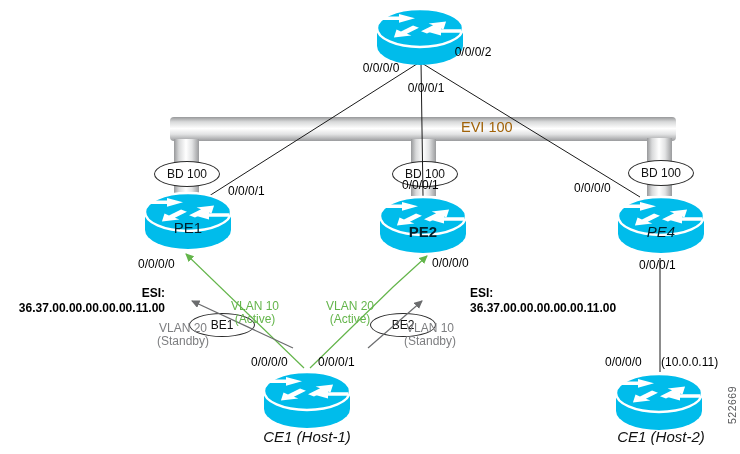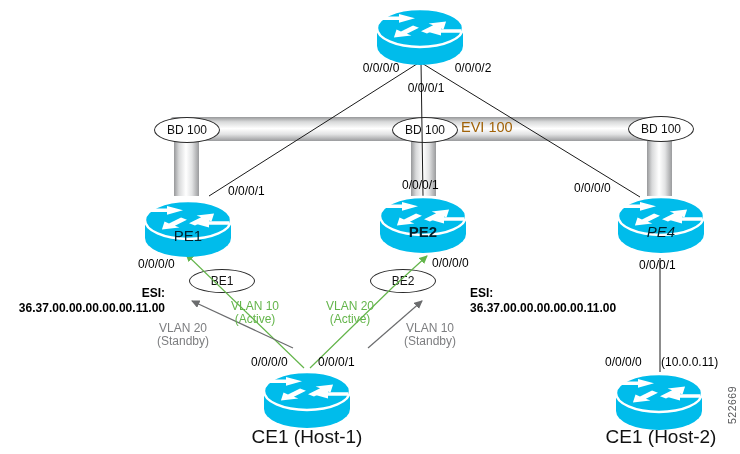--- a/index.html
+++ b/index.html
@@ -7,35 +7,35 @@
     position:relative;width:740px;height:454px;background:#fff;
     font-family:"Liberation Sans",sans-serif;overflow:hidden;
   }
   
   .tube{position:absolute;z-index:1;}
   .tube.h{background:linear-gradient(to bottom,#97989a 0%,#d8d9da 20%,#ffffff 48%,#e2e3e4 72%,#9a9b9d 100%);border-radius:4px;}
   .tube.v{background:linear-gradient(to right,#97989a 0%,#d8d9da 20%,#ffffff 48%,#e2e3e4 72%,#9a9b9d 100%);}
   
   .oval{
     position:absolute;z-index:2;background:#fff;border:1px solid #2b2b2b;border-radius:50%;
-    display:flex;align-items:center;justify-content:center;font-size:12px;color:#111;
+    display:flex;align-items:center;justify-content:center;font-size:12px;color:#111;margin-top:44px;
   }
   #connectors{position:absolute;left:0;top:0;z-index:3;}
   
   .router{position:absolute;width:92px;height:66px;z-index:4;}
   .router svg{position:absolute;left:0;top:0;width:92px;height:66px;}
   .router .rlabel{position:absolute;left:0;right:0;top:31px;text-align:center;font-size:15px;color:#00222e;z-index:2;}
   
   .lbl{position:absolute;z-index:5;font-size:12px;color:#000000;white-space:nowrap;line-height:13px;}
   .center{text-align:center;}
   .rt{text-align:right;}
   .bold{font-weight:bold;line-height:15px;margin-left:8px;}
   .green{color:#64b54b;}
   .gray{color:#7d7e80;}
-  .caption{font-size:19px;color:#111;}
+  .caption{font-size:15px;color:#111;font-style:italic;}
   .evi{font-size:14.5px;color:#a16207;}
   .figid{
     position:absolute;left:702px;top:399px;width:60px;height:12px;z-index:5;
     transform:rotate(-90deg);transform-origin:center;text-align:center;
     font-size:10.5px;color:#58595b;letter-spacing:.5px;
   }
 </style>
 </head>
 <body>
 
@@ -102,21 +102,21 @@
     <polyline points="310,368 393,287 427,256" fill="none" stroke="#64B54B" stroke-width="1.2" marker-end="url(#ah-green)"></polyline>
     <line x1="293" y1="348" x2="192" y2="301" stroke="#6B6C6E" stroke-width="1.2" marker-end="url(#ah-gray)"></line>
     <line x1="368" y1="348" x2="422" y2="301" stroke="#6B6C6E" stroke-width="1.2" marker-end="url(#ah-gray)"></line>
   </svg>
 
   <div class="router" style="left:374px;top:4px;">
     <svg viewBox="0 0 92 66">
         <use href="#router-sym"></use>
       </svg>
   </div>
-  <div class="router" style="left:142px;top:196px;">
+  <div class="router" style="left:142px;top:188px;">
     <svg viewBox="0 0 92 66">
         <use href="#router-sym"></use>
       </svg>
     <span class="rlabel">PE1</span>
   </div>
   <div class="router" style="left:377px;top:192px;font-weight:bold;">
     <svg viewBox="0 0 92 66">
         <use href="#router-sym"></use>
       </svg>
     <span class="rlabel">PE2</span>
@@ -133,21 +133,21 @@
       </svg>
   </div>
   <div class="router" style="left:613px;top:369px;">
     <svg viewBox="0 0 92 66">
         <use href="#router-sym"></use>
       </svg>
   </div>
 
   <div class="lbl center" style="left:357px;top:62px;width:48px;">0/0/0/0</div>
   <div class="lbl center" style="left:402px;top:82px;width:48px;">0/0/0/1</div>
-  <div class="lbl center" style="left:449px;top:62px;width:48px;">0/0/0/2</div>
+  <div class="lbl center" style="left:449px;top:46px;width:48px;">0/0/0/2</div>
   <div class="lbl" style="left:228px;top:185px;">0/0/0/1</div>
   <div class="lbl" style="left:402px;top:179px;">0/0/0/1</div>
   <div class="lbl" style="left:574px;top:182px;">0/0/0/0</div>
   <div class="lbl" style="left:138px;top:258px;">0/0/0/0</div>
   <div class="lbl" style="left:432px;top:257px;">0/0/0/0</div>
   <div class="lbl" style="left:639px;top:259px;">0/0/0/1</div>
   <div class="lbl" style="left:251px;top:356px;">0/0/0/0</div>
   <div class="lbl" style="left:318px;top:356px;">0/0/0/1</div>
   <div class="lbl" style="left:605px;top:356px;">0/0/0/0</div>
   <div class="lbl" style="left:661px;top:356px;">(10.0.0.11)</div>

